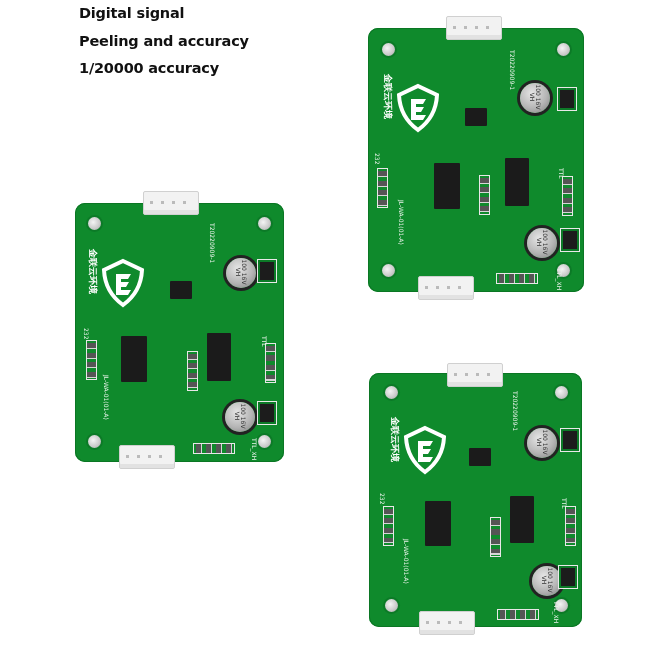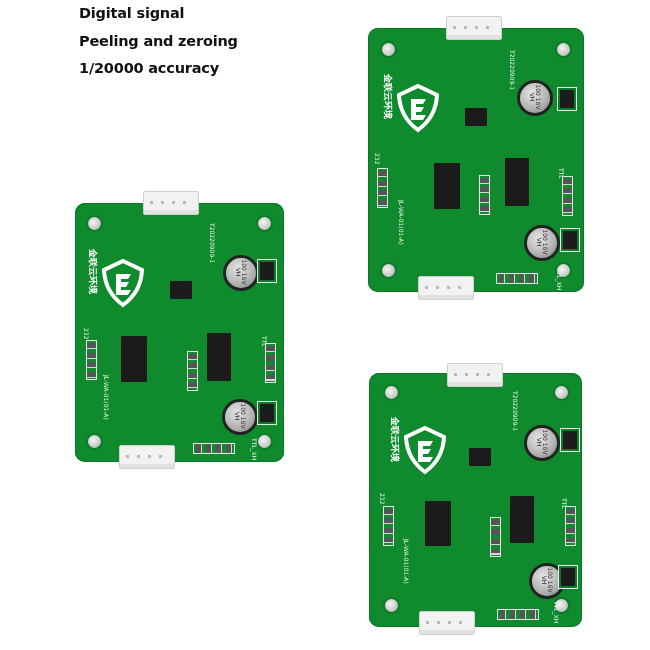--- a/index.html
+++ b/index.html
@@ -69,21 +69,21 @@
     position: absolute; color: #ffffff; font-weight: bold; font-size: 9px;
     transform: rotate(90deg); transform-origin: left top; white-space: nowrap;
     font-family: "DejaVu Sans", sans-serif;
   }
 </style>
 </head>
 <body>
 
 <ul class="features">
   <li>Digital signal</li>
-  <li>Peeling and zeroing</li>
+  <li>Peeling and accuracy</li>
   <li>1/20000 accuracy</li>
 </ul>
 
 <div class="board" style="left:368px; top:28px; width:216px; height:264px;">
   <div class="hole" style="left:14px; top:15px;"></div>
   <div class="hole" style="left:189px; top:15px;"></div>
   <div class="hole" style="left:14px; top:236px;"></div>
   <div class="hole" style="left:189px; top:236px;"></div>
   <div class="conn" style="left:78px; top:-12px;"></div>
   <div class="conn" style="left:50px; top:248px;"></div>

